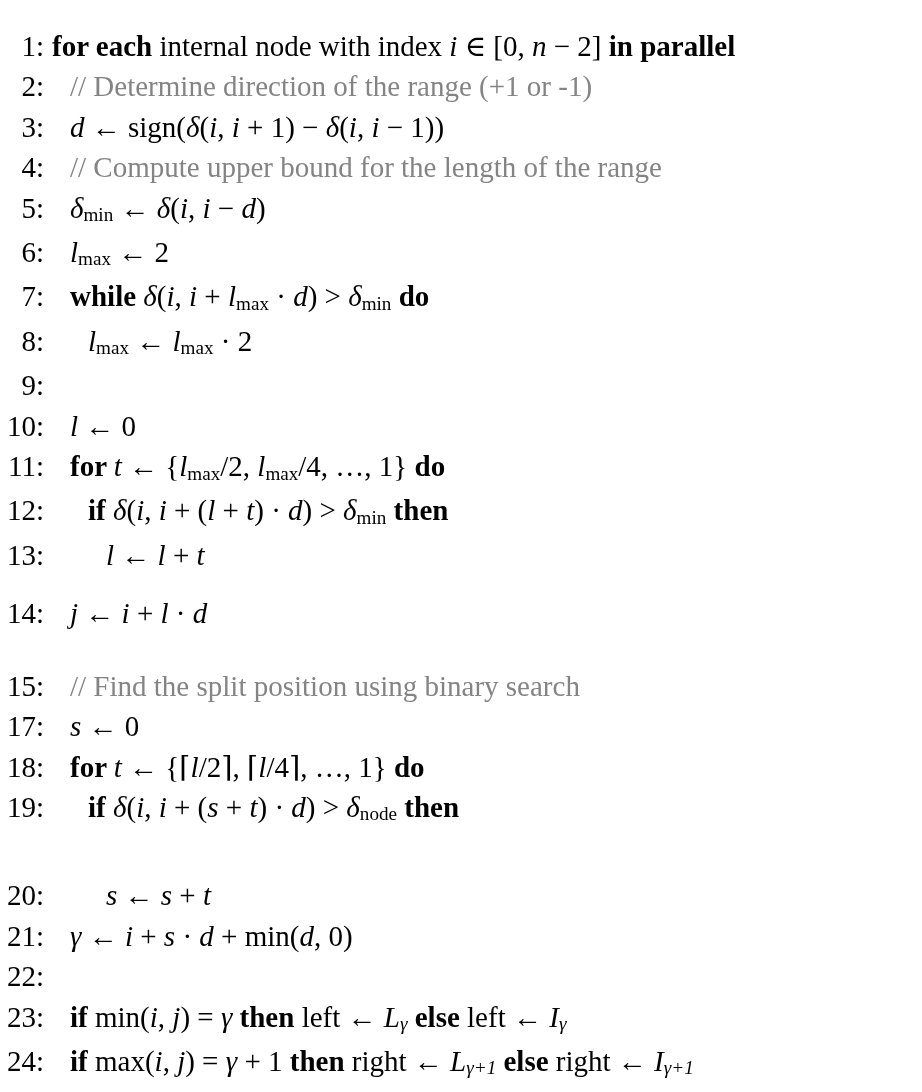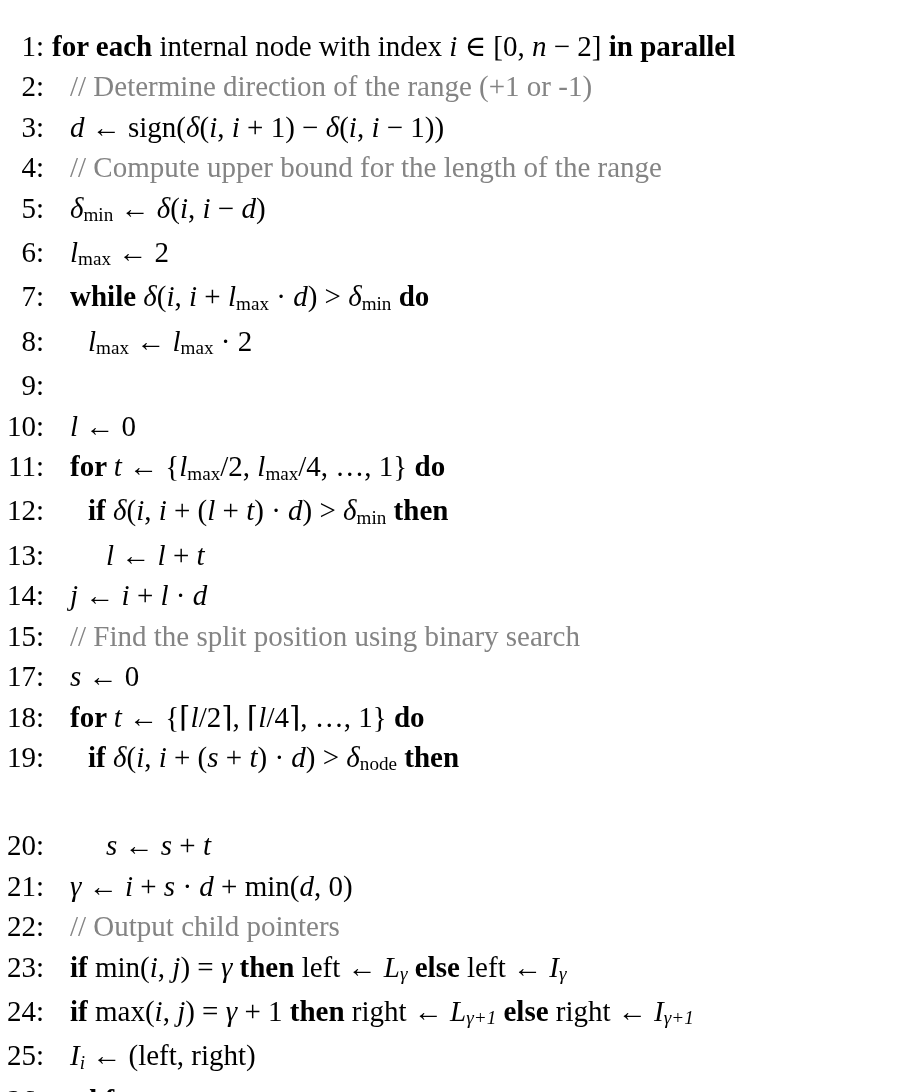--- a/index.html
+++ b/index.html
@@ -60,25 +60,25 @@
     <div class="algo-line"><span class="line-number">4:</span><span class="line-content" style="padding-left: 18px;"><span class="seg-c">// Compute upper bound for the length of the range</span></span></div>
     <div class="algo-line"><span class="line-number">5:</span><span class="line-content" style="padding-left: 18px;"><span class="seg-m">δ</span><span class="seg-ts">min</span><span class="seg-t"> ← </span><span class="seg-m">δ</span><span class="seg-t">(</span><span class="seg-m">i</span><span class="seg-t">, </span><span class="seg-m">i</span><span class="seg-t"> − </span><span class="seg-m">d</span><span class="seg-t">)</span></span></div>
     <div class="algo-line"><span class="line-number">6:</span><span class="line-content" style="padding-left: 18px;"><span class="seg-m">l</span><span class="seg-ts">max</span><span class="seg-t"> ← 2</span></span></div>
     <div class="algo-line"><span class="line-number">7:</span><span class="line-content" style="padding-left: 18px;"><span class="seg-b">while </span><span class="seg-m">δ</span><span class="seg-t">(</span><span class="seg-m">i</span><span class="seg-t">, </span><span class="seg-m">i</span><span class="seg-t"> + </span><span class="seg-m">l</span><span class="seg-ts">max</span><span class="seg-t"> · </span><span class="seg-m">d</span><span class="seg-t">) &gt; </span><span class="seg-m">δ</span><span class="seg-ts">min</span><span class="seg-b"> do</span></span></div>
     <div class="algo-line"><span class="line-number">8:</span><span class="line-content" style="padding-left: 36px;"><span class="seg-m">l</span><span class="seg-ts">max</span><span class="seg-t"> ← </span><span class="seg-m">l</span><span class="seg-ts">max</span><span class="seg-t"> · 2</span></span></div>
     <div class="algo-line"><span class="line-number">9:</span></div>
     <div class="algo-line"><span class="line-number">10:</span><span class="line-content" style="padding-left: 18px;"><span class="seg-m">l</span><span class="seg-t"> ← 0</span></span></div>
     <div class="algo-line"><span class="line-number">11:</span><span class="line-content" style="padding-left: 18px;"><span class="seg-b">for </span><span class="seg-m">t</span><span class="seg-t"> ← {</span><span class="seg-m">l</span><span class="seg-ts">max</span><span class="seg-t">/2, </span><span class="seg-m">l</span><span class="seg-ts">max</span><span class="seg-t">/4, …, 1} </span><span class="seg-b">do</span></span></div>
     <div class="algo-line"><span class="line-number">12:</span><span class="line-content" style="padding-left: 36px;"><span class="seg-b">if </span><span class="seg-m">δ</span><span class="seg-t">(</span><span class="seg-m">i</span><span class="seg-t">, </span><span class="seg-m">i</span><span class="seg-t"> + (</span><span class="seg-m">l</span><span class="seg-t"> + </span><span class="seg-m">t</span><span class="seg-t">) · </span><span class="seg-m">d</span><span class="seg-t">) &gt; </span><span class="seg-m">δ</span><span class="seg-ts">min</span><span class="seg-b"> then</span></span></div>
     <div class="algo-line"><span class="line-number">13:</span><span class="line-content" style="padding-left: 54px;"><span class="seg-m">l</span><span class="seg-t"> ← </span><span class="seg-m">l</span><span class="seg-t"> + </span><span class="seg-m">t</span></span></div>
-    <div class="algo-line"><span class="line-number">14:</span><span class="line-content" style="padding-left: 18px;"><span class="seg-m">j</span><span class="seg-t"> ← </span><span class="seg-m">i</span><span class="seg-t"> + </span><span class="seg-m">l</span><span class="seg-t"> · </span><span class="seg-m">d</span></span></div>
-    <div class="algo-line"><span class="line-number">15:</span><span class="line-content" style="padding-left: 18px;"><span class="seg-c">// Find the split position using binary search</span></span></div>
+    <div class="algo-line"><span class="line-number">14:</span><span class="line-content" style="padding-left: 18px; margin-top: 18px;"><span class="seg-m">j</span><span class="seg-t"> ← </span><span class="seg-m">i</span><span class="seg-t"> + </span><span class="seg-m">l</span><span class="seg-t"> · </span><span class="seg-m">d</span></span></div>
+    <div class="algo-line"><span class="line-number">15:</span><span class="line-content" style="padding-left: 18px; margin-top: 32px;"><span class="seg-c">// Find the split position using binary search</span></span></div>
     <div class="algo-line"><span class="line-number">17:</span><span class="line-content" style="padding-left: 18px;"><span class="seg-m">s</span><span class="seg-t"> ← 0</span></span></div>
     <div class="algo-line"><span class="line-number">18:</span><span class="line-content" style="padding-left: 18px; text-align: right;"><span class="seg-b">for </span><span class="seg-m">t</span><span class="seg-t"> ← {⌈</span><span class="seg-m">l</span><span class="seg-t">/2⌉, ⌈</span><span class="seg-m">l</span><span class="seg-t">/4⌉, …, 1} </span><span class="seg-b">do</span></span></div>
     <div class="algo-line"><span class="line-number">19:</span><span class="line-content" style="padding-left: 36px;"><span class="seg-b">if </span><span class="seg-m">δ</span><span class="seg-t">(</span><span class="seg-m">i</span><span class="seg-t">, </span><span class="seg-m">i</span><span class="seg-t"> + (</span><span class="seg-m">s</span><span class="seg-t"> + </span><span class="seg-m">t</span><span class="seg-t">) · </span><span class="seg-m">d</span><span class="seg-t">) &gt; </span><span class="seg-m">δ</span><span class="seg-ts">node</span><span class="seg-b"> then</span></span></div>
     <div class="algo-line"><span class="line-number">20:</span><span class="line-content" style="padding-left: 54px; margin-top: 44px;"><span class="seg-m">s</span><span class="seg-t"> ← </span><span class="seg-m">s</span><span class="seg-t"> + </span><span class="seg-m">t</span></span></div>
     <div class="algo-line"><span class="line-number">21:</span><span class="line-content" style="padding-left: 18px;"><span class="seg-m">γ</span><span class="seg-t"> ← </span><span class="seg-m">i</span><span class="seg-t"> + </span><span class="seg-m">s</span><span class="seg-t"> · </span><span class="seg-m">d</span><span class="seg-t"> + min(</span><span class="seg-m">d</span><span class="seg-t">, 0)</span></span></div>
-    <div class="algo-line"><span class="line-number">22:</span><span class="line-content" style="padding-left: 18px;"><span class="seg-c">// Output child pointers</span></span></div>
+    <div class="algo-line"><span class="line-number">22:</span></div>
     <div class="algo-line"><span class="line-number">23:</span><span class="line-content" style="padding-left: 18px;"><span class="seg-b">if </span><span class="seg-t">min(</span><span class="seg-m">i</span><span class="seg-t">, </span><span class="seg-m">j</span><span class="seg-t">) = </span><span class="seg-m">γ</span><span class="seg-b"> then</span><span class="seg-t"> left ← </span><span class="seg-m">L</span><span class="seg-ms">γ</span><span class="seg-b"> else</span><span class="seg-t"> left ← </span><span class="seg-m">I</span><span class="seg-ms">γ</span></span></div>
     <div class="algo-line"><span class="line-number">24:</span><span class="line-content" style="padding-left: 18px;"><span class="seg-b">if </span><span class="seg-t">max(</span><span class="seg-m">i</span><span class="seg-t">, </span><span class="seg-m">j</span><span class="seg-t">) = </span><span class="seg-m">γ</span><span class="seg-t"> + 1 </span><span class="seg-b">then</span><span class="seg-t"> right ← </span><span class="seg-m">L</span><span class="seg-ms">γ+1</span><span class="seg-b"> else</span><span class="seg-t"> right ← </span><span class="seg-m">I</span><span class="seg-ms">γ+1</span></span></div>
     <div class="algo-line"><span class="line-number">25:</span><span class="line-content" style="padding-left: 18px;"><span class="seg-m">I</span><span class="seg-ms">i</span><span class="seg-t"> ← (left, right)</span></span></div>
     <div class="algo-line"><span class="line-number">26:</span><span class="line-content" style="padding-left: 0px;"><span class="seg-b">end for</span></span></div>
   </div>
 
 </body></html>

